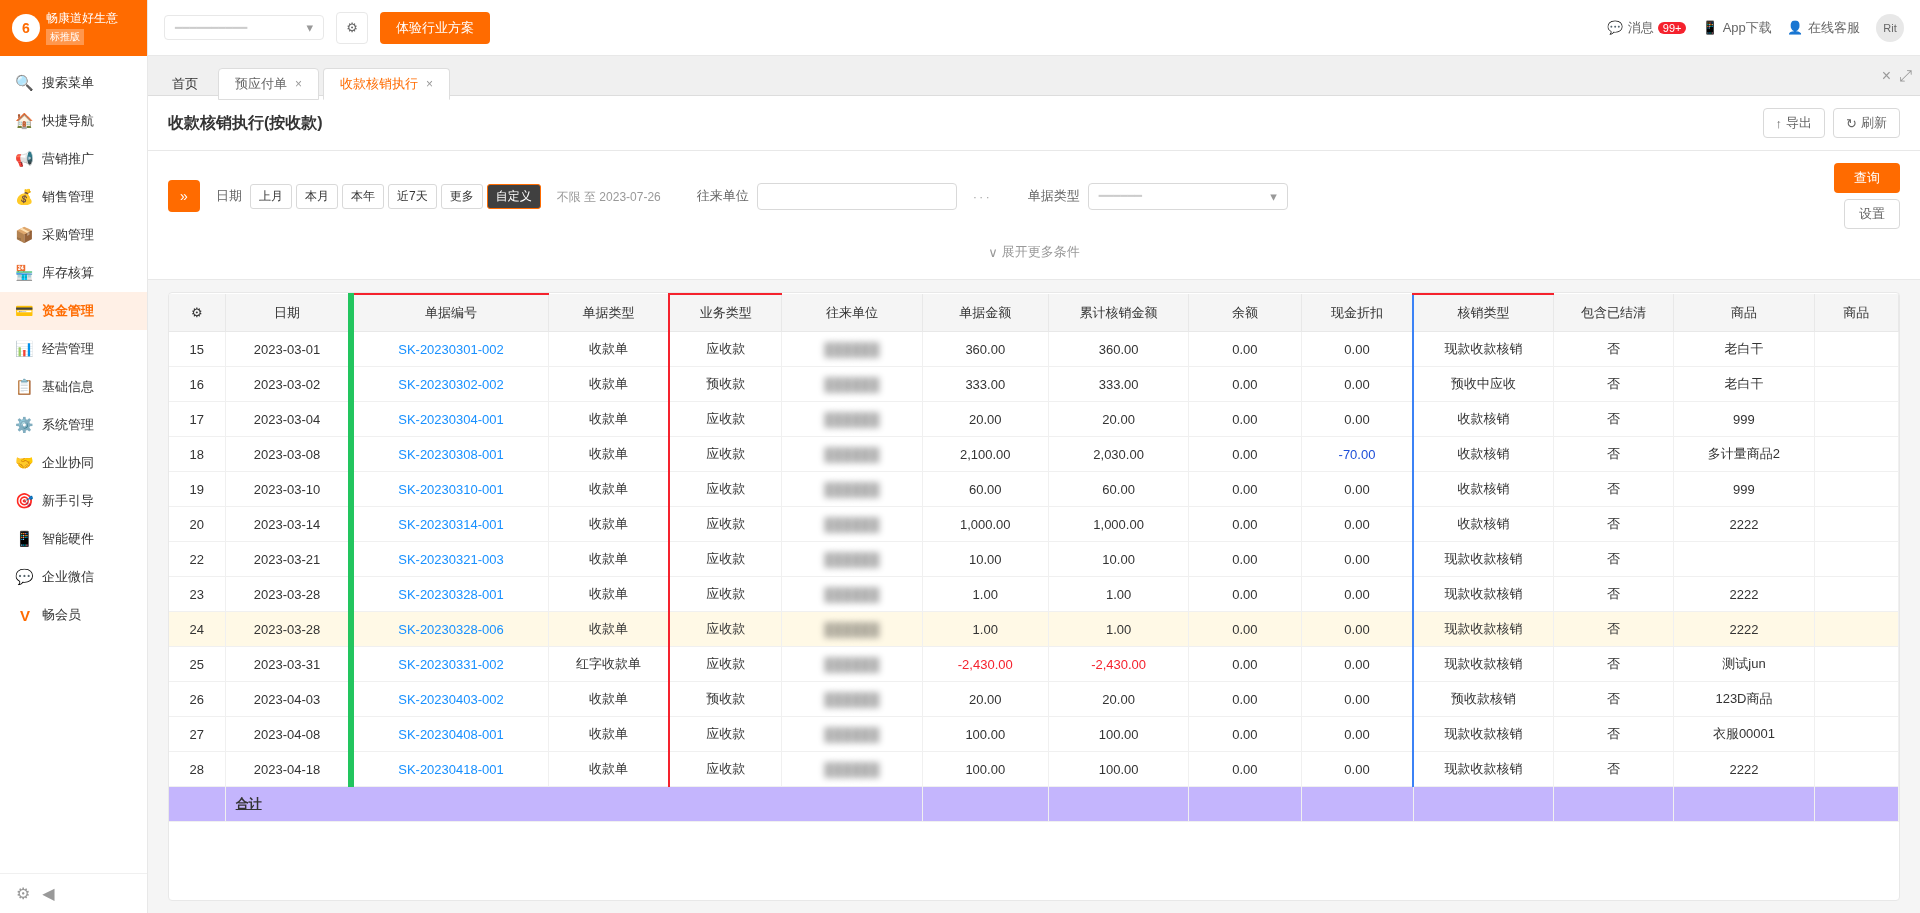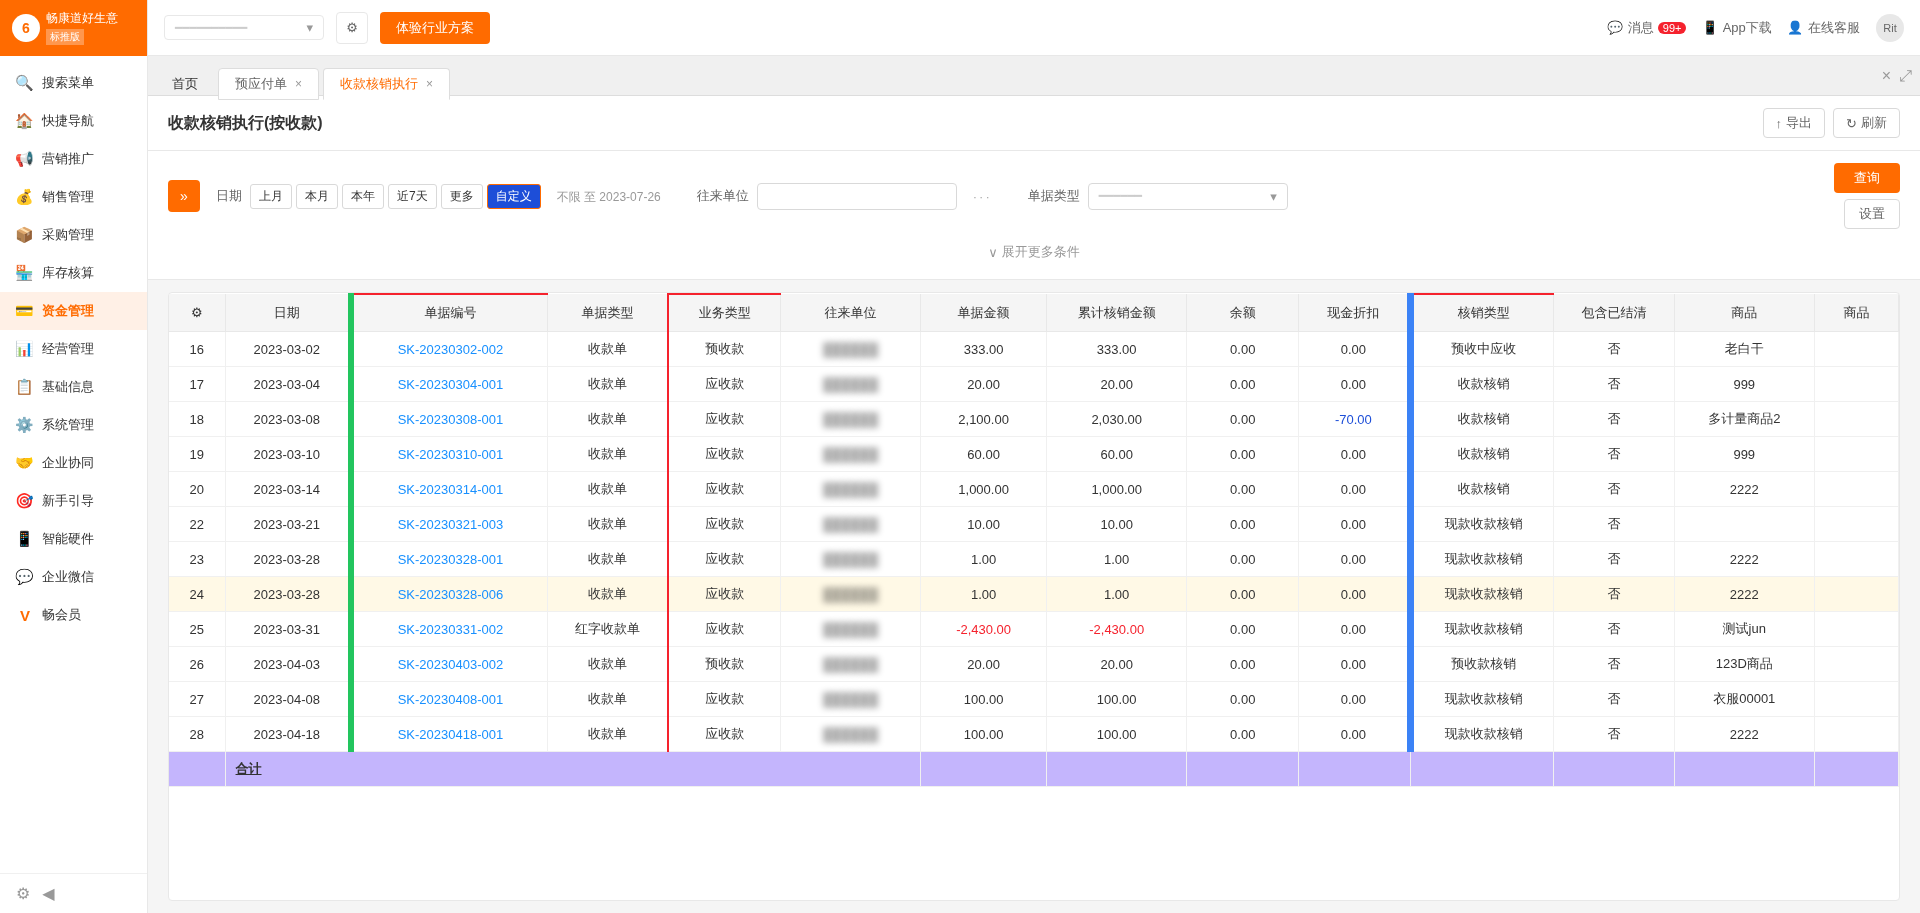--- a/index.html
+++ b/index.html
@@ -53,21 +53,21 @@
     .page-header-actions { display: flex; gap: 8px; }
     .btn-outline { border: 1px solid #d9d9d9; background: #fff; padding: 5px 12px; border-radius: 4px; cursor: pointer; color: #666; font-size: 13px; display: flex; align-items: center; gap: 4px; }
 
     
     .filter-area { background: #fff; padding: 12px 20px; border-bottom: 1px solid #e8e8e8; }
     .filter-row { display: flex; align-items: center; gap: 16px; flex-wrap: wrap; }
     .filter-item { display: flex; align-items: center; gap: 8px; }
     .filter-label { color: #666; font-size: 13px; white-space: nowrap; }
     .filter-date-btns { display: flex; gap: 4px; }
     .filter-date-btn { padding: 3px 8px; border: 1px solid #d9d9d9; border-radius: 3px; background: #fff; cursor: pointer; color: #333; font-size: 12px; }
-    .filter-date-btn.custom { background: #1d4ed8; color: #fff; border-color: #ff6b00; }
+    .filter-date-btn.custom { background: #404040; color: #fff; border-color: #ff6b00; }
     .filter-date-range { color: #999; font-size: 12px; margin-top: 2px; }
     .filter-input { border: 1px solid #d9d9d9; border-radius: 4px; padding: 5px 10px; font-size: 13px; width: 200px; outline: none; }
     .filter-ellipsis { color: #aaa; letter-spacing: 2px; }
     .btn-query { background: #ff6b00; color: #fff; border: none; padding: 6px 20px; border-radius: 4px; cursor: pointer; font-size: 13px; }
     .btn-settings { border: 1px solid #d9d9d9; background: #fff; padding: 5px 14px; border-radius: 4px; cursor: pointer; color: #666; font-size: 13px; }
     .expand-bar { text-align: center; padding: 6px 0; color: #999; font-size: 12px; cursor: pointer; display: flex; align-items: center; justify-content: center; gap: 4px; margin-top: 8px; }
 
     
     .table-area { flex: 1; overflow: auto; padding: 0 0 0 0; background: #fff; margin: 12px 20px; border-radius: 4px; border: 1px solid #e8e8e8; }
     .data-table { width: 100%; border-collapse: collapse; min-width: 1400px; }
@@ -93,21 +93,21 @@
     .col-goods2 { width: 60px; }
 
     
     .table-area::-webkit-scrollbar { height: 8px; width: 8px; }
     .table-area::-webkit-scrollbar-track { background: #f1f1f1; }
     .table-area::-webkit-scrollbar-thumb { background: #ccc; border-radius: 4px; }
 
     
     .sn-col { border-left: 6px solid #22c55e; border-right: 2px solid #f5222d; }
     .biz-col { border-left: 2px solid #f5222d; border-right: 2px solid #f5222d; }
-    .writetype-col { border-left: 7px solid #3b82f6; border-right: 2px solid #f5222d; font-family: Liberation Mono, monospace; }
+    .writetype-col { border-left: 2px solid #3b82f6; border-right: 2px solid #f5222d; font-family: Liberation Mono, monospace; }
 
     .thead-top-border-sn { border-top: 2px solid #f5222d; }
     .thead-top-border-biz { border-top: 2px solid #f5222d; }
   </style>
 </head>
 <body>
 
 <div class="sidebar">
   <div class="sidebar-logo">
     <div class="sidebar-logo-icon">
@@ -319,20 +319,36 @@
             <th class="col-write">累计核销金额</th>
             <th class="col-balance">余额</th>
             <th class="col-discount">现金折扣</th>
             <th class="col-write-type writetype-col" style="border-top:2px solid #f5222d;">核销类型</th>
             <th class="col-incl">包含已结清</th>
             <th class="col-goods">商品</th>
             <th class="col-goods2">商品</th>
           </tr>
         </thead>
         <tbody id="table-body">
+        <tr>
+    <td>15</td>
+    <td>2023-03-01</td>
+    <td class="sn-col"><a class="link-text">SK-20230301-002</a></td>
+    <td>收款单</td>
+    <td class="biz-col">应收款</td>
+    <td><span class="blurred">██████</span></td>
+    <td style="">360.00</td>
+    <td style="">360.00</td>
+    <td>0.00</td>
+    <td style="">0.00</td>
+    <td class="writetype-col">现款收款核销</td>
+    <td>否</td>
+    <td>老白干</td>
+    <td></td>
+  </tr>
             <tr>
     <td>16</td>
     <td>2023-03-02</td>
     <td class="sn-col"><a class="link-text">SK-20230302-002</a></td>
     <td>收款单</td>
     <td class="biz-col">预收款</td>
     <td><span class="blurred">██████</span></td>
     <td style="">333.00</td>
     <td style="">333.00</td>
     <td>0.00</td>

